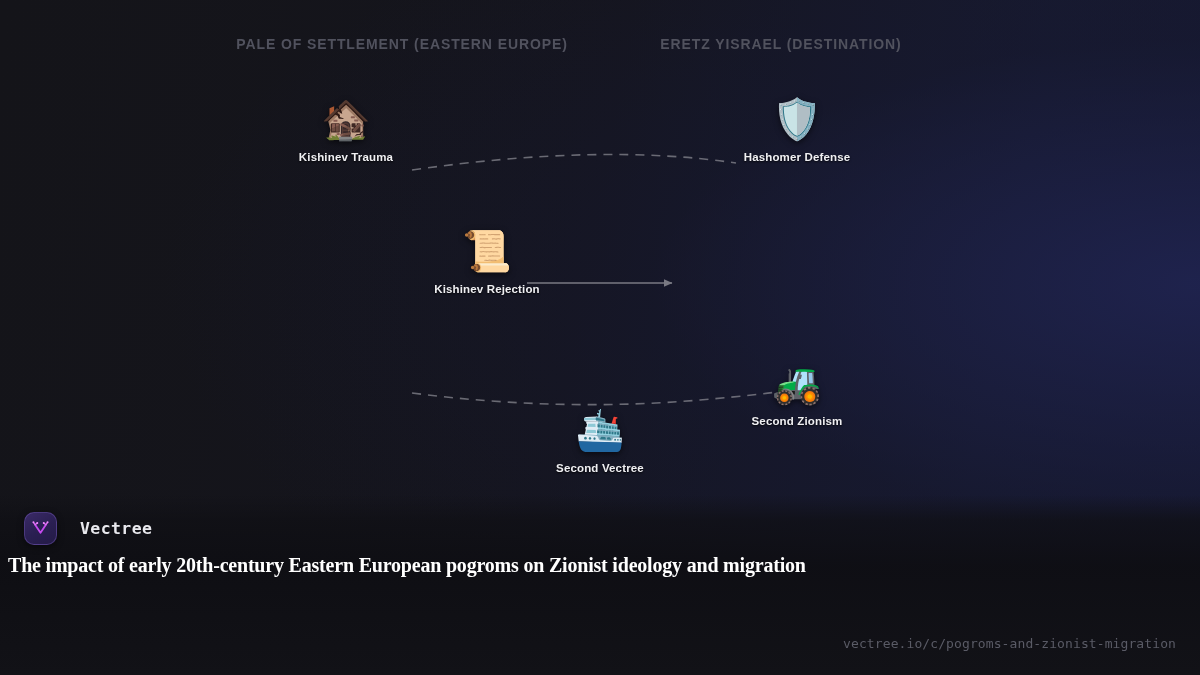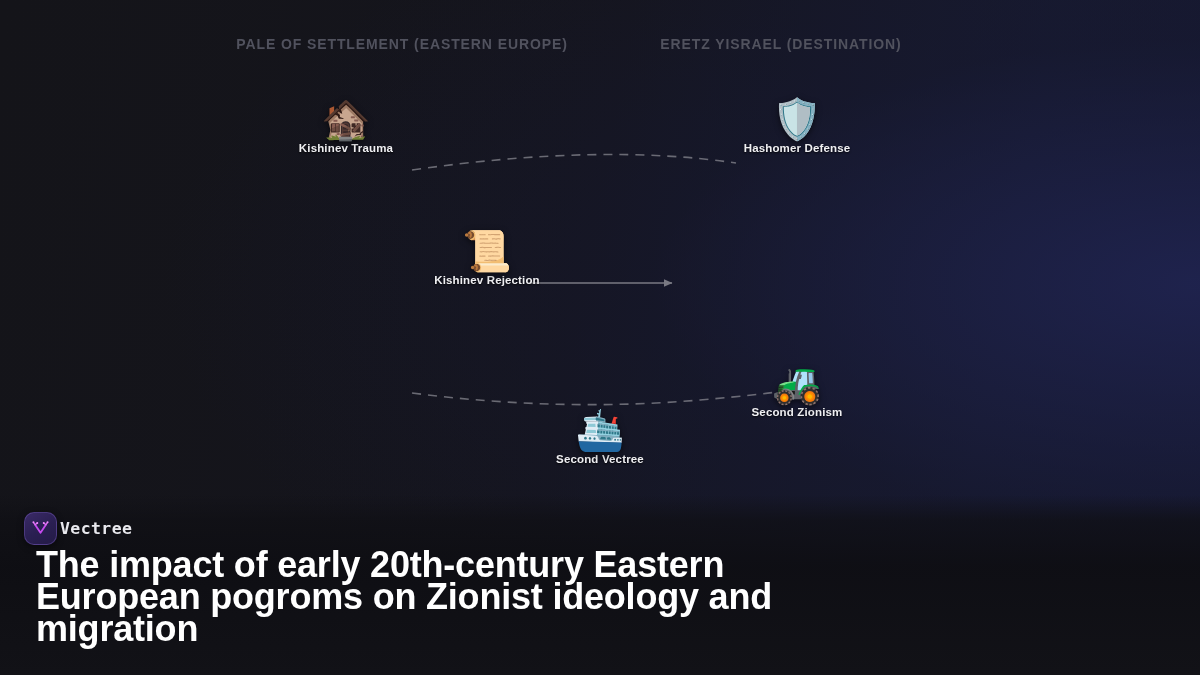--- a/index.html
+++ b/index.html
@@ -39,54 +39,55 @@
   }
   .node .glyph {
     font-size:40px;
     line-height:46px;
     display:block;
     height:46px;
     filter: drop-shadow(0 2px 3px rgba(0,0,0,0.55));
   }
   .node .nlabel {
     display:block;
+    margin-top:9px;
     font-size:11.5px;
     font-weight:700;
     color:#f0f0f3;
     letter-spacing:0.15px;
     white-space:nowrap;
     text-shadow:0 1px 2px rgba(0,0,0,0.8);
   }
 
   
   #caption {
     position:absolute; left:0; bottom:0; width:1200px; height:180px;
     background: linear-gradient(180deg, rgba(16,16,22,0.0) 0%, rgba(15,15,20,0.72) 14%, rgba(14,14,19,0.95) 40%, #121217 100%);
   }
   #brand {
     position:absolute; left:24px; top:512px;
-    display:flex; align-items:center; gap:3px;
+    display:flex; align-items:center; gap:23px;
   }
   #logo {
     width:33px; height:33px; border-radius:10px;
     background: linear-gradient(150deg, #3a2a66 0%, #2a1f52 52%, #241b46 100%);
     border:1px solid rgba(140,110,220,0.35);
     display:flex; align-items:center; justify-content:center;
     box-shadow: 0 2px 6px rgba(0,0,0,0.5);
   }
   #brandname {
     font-family:"DejaVu Sans Mono", monospace;
     font-size:16.5px; font-weight:700; color:#e9e9ee;
     letter-spacing:0.4px;
   }
   #title {
-    position:absolute; left:36px; top:549px;
+    position:absolute; left:8px; top:549px;
     width:800px;
-    font-family:Liberation Sans, sans-serif;
-    font-size:36px;
+    font-family:Liberation Serif, serif;
+    font-size:20px;
     font-weight:700;
     line-height:32px;
     color:#ffffff;
     letter-spacing:-0.2px;
   }
   #url {
     position:absolute; right:24px; bottom:24px;
     font-family:"DejaVu Sans Mono", monospace;
     font-size:13px;
     color:#5a5b66;
@@ -155,14 +156,15 @@
         <circle cx="7.9" cy="5.0" r="1.25" fill="#ef86ff"></circle>
         <circle cx="20.9" cy="4.2" r="1.25" fill="#ef86ff"></circle>
         <circle cx="16.1" cy="5.0" r="1.25" fill="#ef86ff"></circle>
       </svg>
     </div>
     <div id="brandname">Vectree</div>
   </div>
 
   <div id="title">The impact of early 20th-century Eastern European pogroms on Zionist ideology and migration</div>
 
+  <div id="url">vectree.io/c/pogroms-and-zionist-migration</div>
 
 </div>
 
 </body></html>

